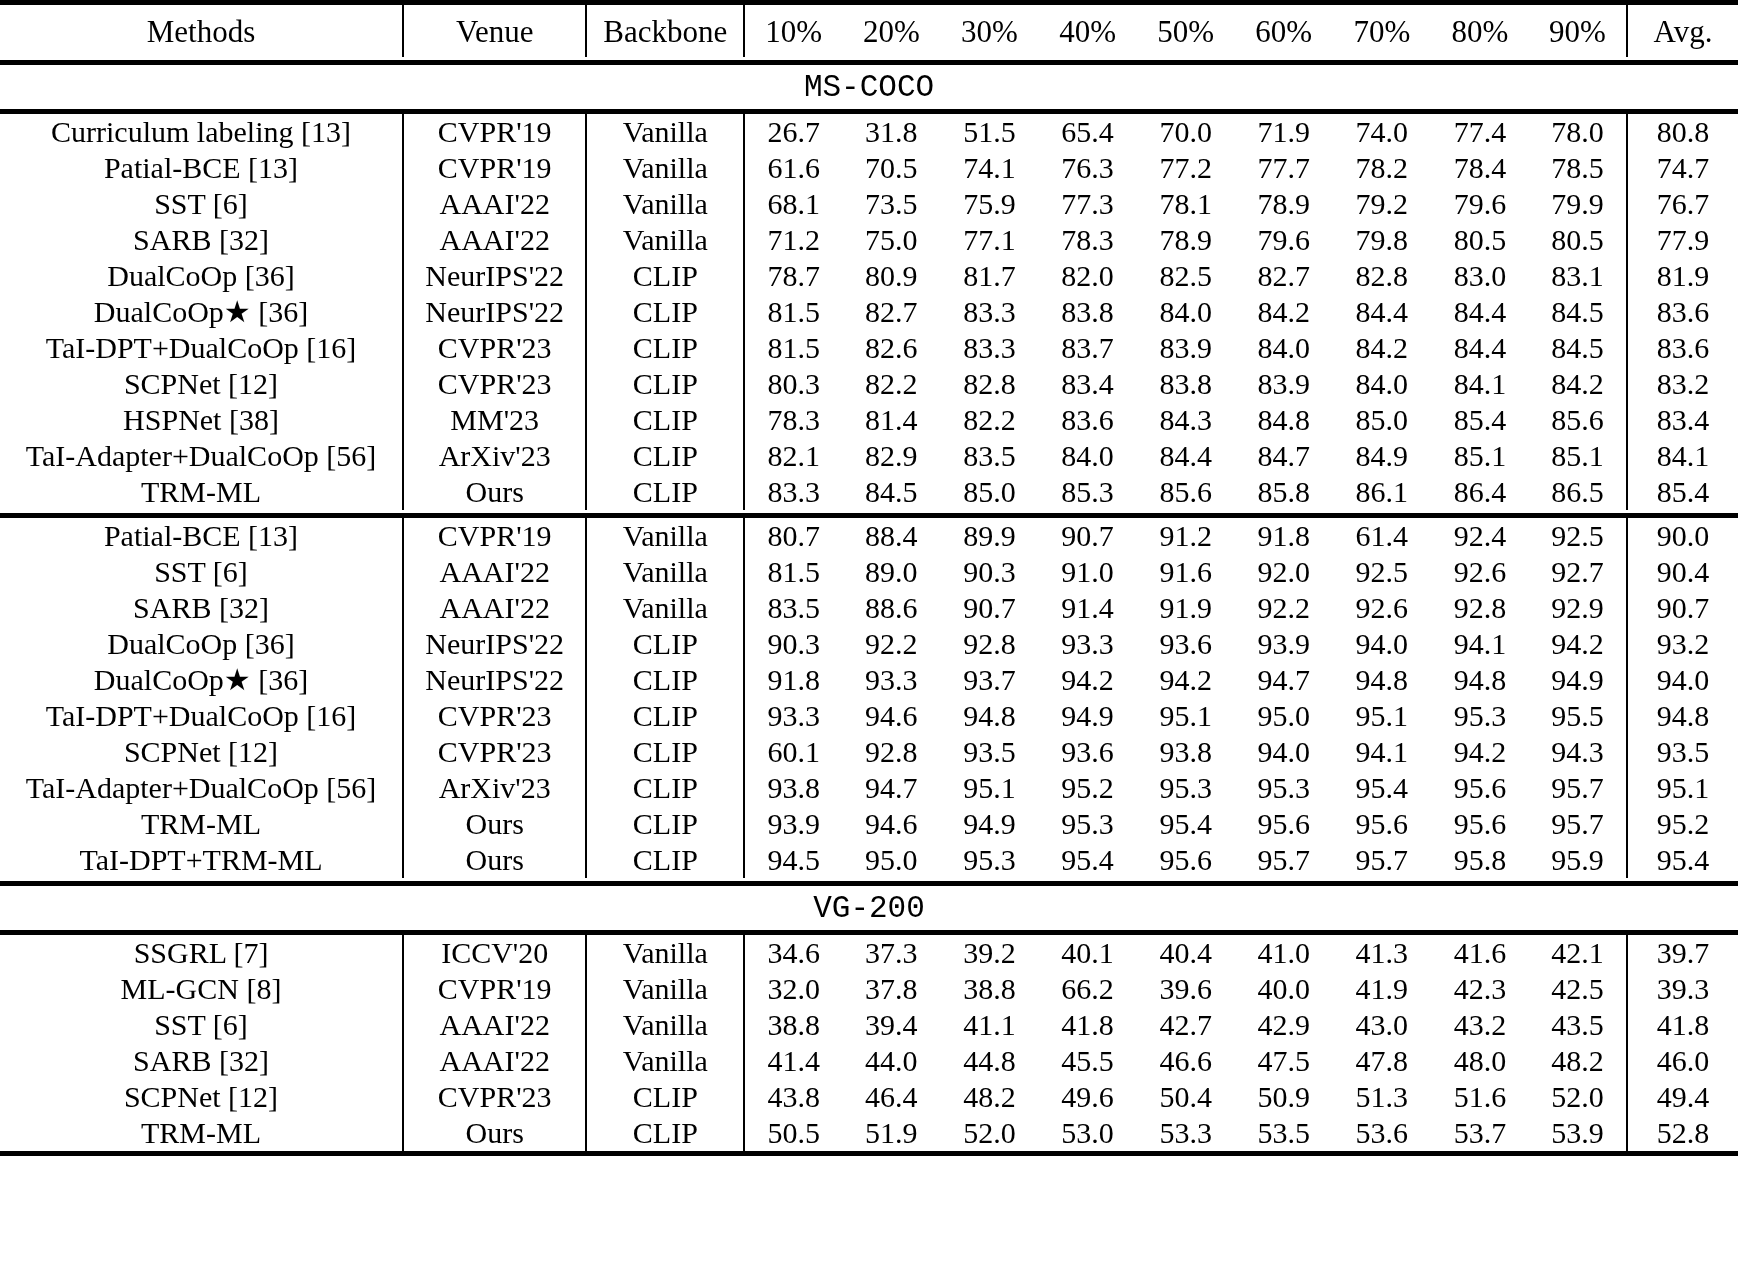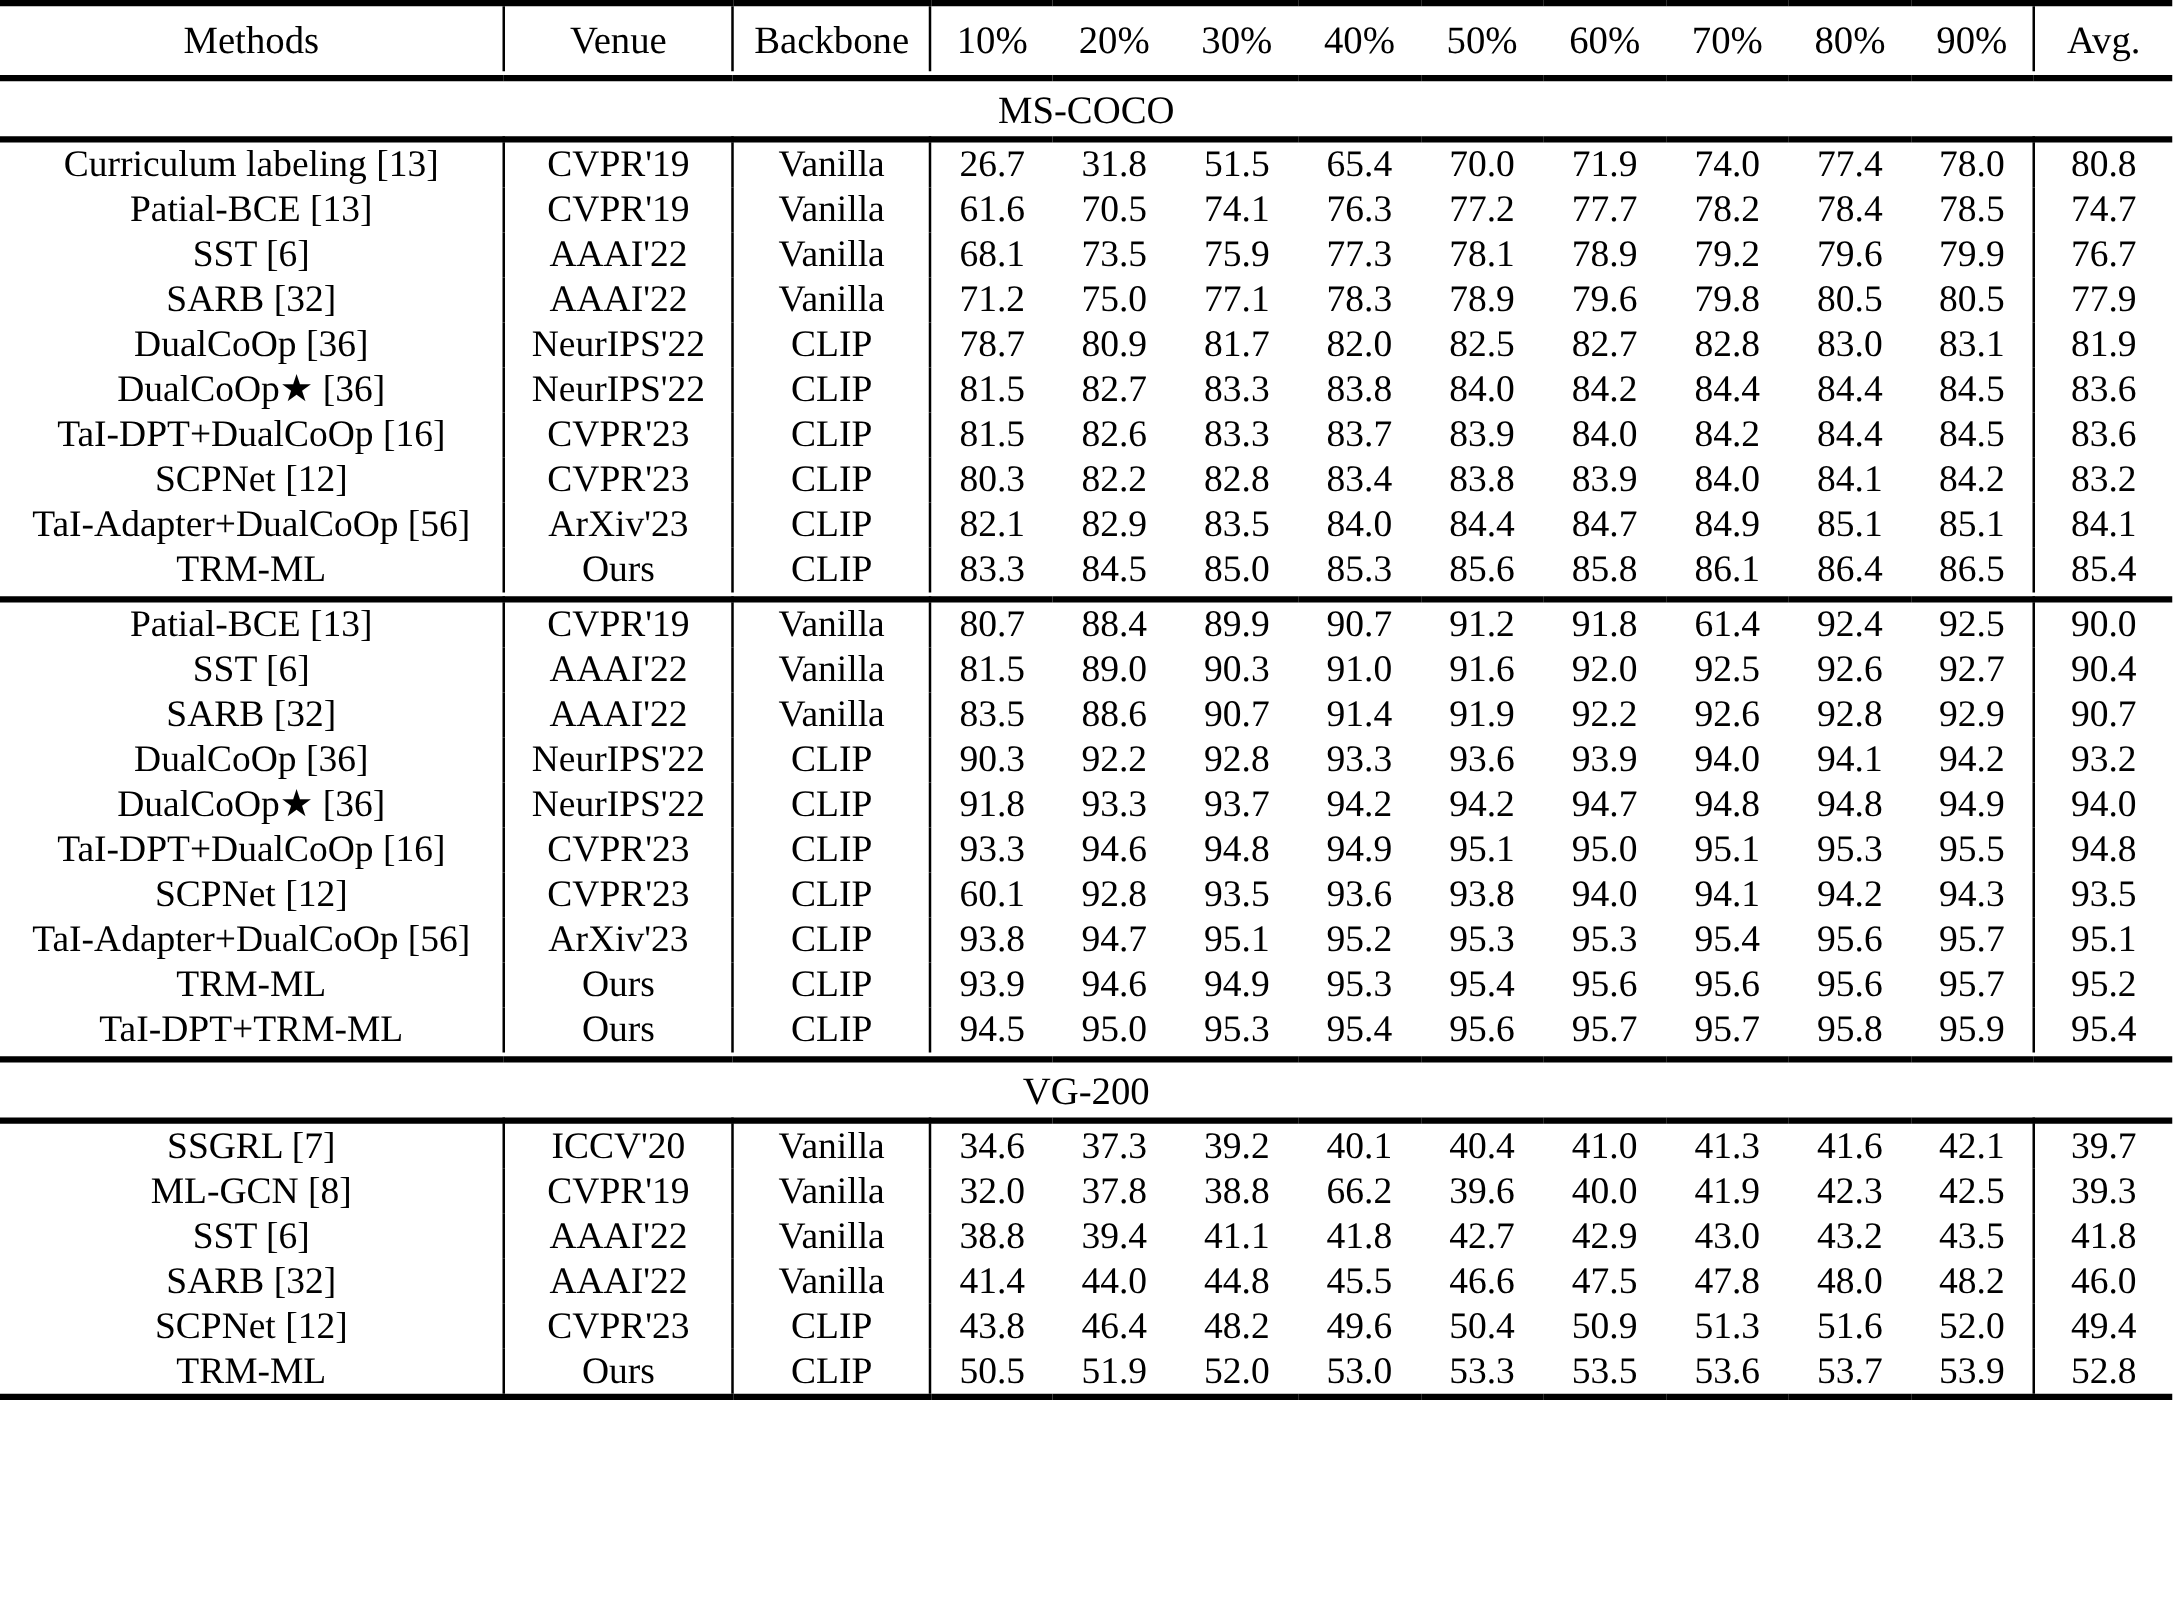--- a/index.html
+++ b/index.html
@@ -57,20 +57,21 @@
   .cell-num    { text-align: center; }
 
   .hdr-cell { height: 52px; font-size: 31px; }
 
   .data-row td { height: 36px; }
 
   .group-row td {
     height: 44px;
     text-align: center;
     font-size: 31px;
+    font-family: Liberation Mono, monospace;
   }
 
   .bold-val { font-weight: bold; }
 
   .method-name { padding-right: 6px; }
 </style>
 </head>
 <body>
 
 <div class="table-wrap">
@@ -226,20 +227,35 @@
           <td class="cell-num">82.8</td>
           <td class="cell-num">83.4</td>
           <td class="cell-num">83.8</td>
           <td class="cell-num">83.9</td>
           <td class="cell-num">84.0</td>
           <td class="cell-num">84.1</td>
           <td class="cell-num">84.2</td>
           <td class="cell-num vsep-left">83.2</td>
         </tr>
         <tr class="data-row">
+          <td class="cell-center method-name">HSPNet [38]</td>
+          <td class="cell-center vsep-left">MM'23</td>
+          <td class="cell-center vsep-left">CLIP</td>
+          <td class="cell-num vsep-left">78.3</td>
+          <td class="cell-num">81.4</td>
+          <td class="cell-num">82.2</td>
+          <td class="cell-num">83.6</td>
+          <td class="cell-num">84.3</td>
+          <td class="cell-num">84.8</td>
+          <td class="cell-num">85.0</td>
+          <td class="cell-num">85.4</td>
+          <td class="cell-num">85.6</td>
+          <td class="cell-num vsep-left">83.4</td>
+        </tr>
+        <tr class="data-row">
           <td class="cell-center method-name">TaI-Adapter+DualCoOp [56]</td>
           <td class="cell-center vsep-left">ArXiv'23</td>
           <td class="cell-center vsep-left">CLIP</td>
           <td class="cell-num vsep-left">82.1</td>
           <td class="cell-num">82.9</td>
           <td class="cell-num">83.5</td>
           <td class="cell-num">84.0</td>
           <td class="cell-num">84.4</td>
           <td class="cell-num">84.7</td>
           <td class="cell-num">84.9</td>

